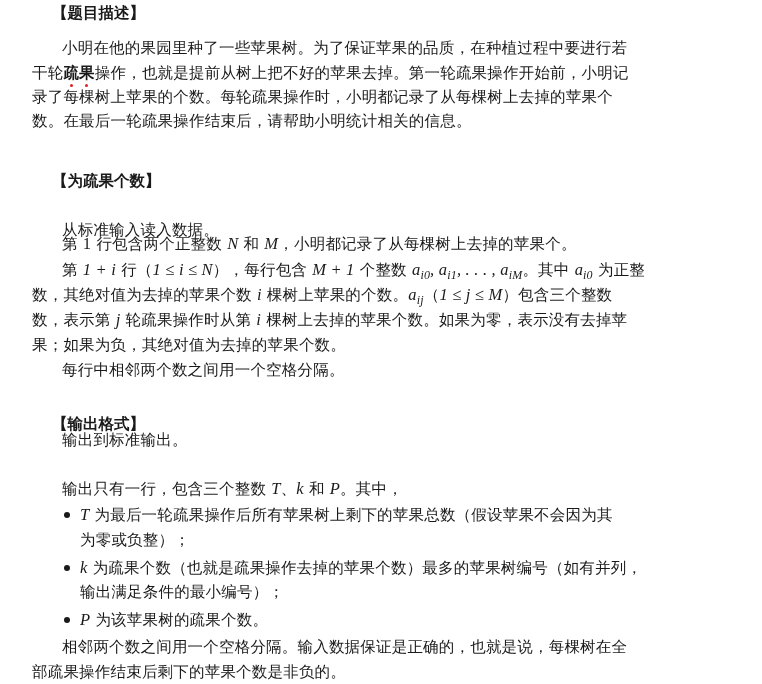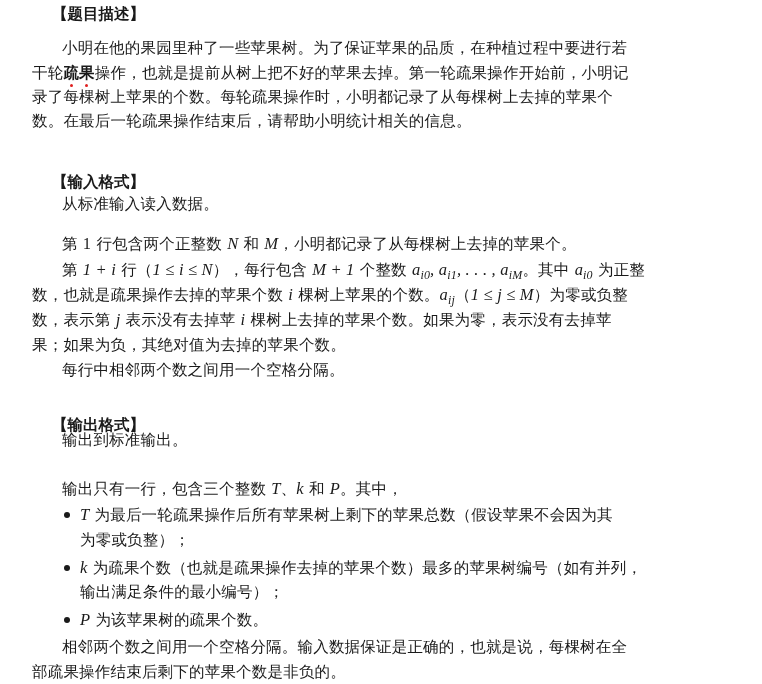--- a/index.html
+++ b/index.html
@@ -10,21 +10,21 @@
   }
   .line {
     position: absolute; left: 32px; white-space: nowrap;
     font-size: 15.5px; line-height: 24px; height: 24px;
     letter-spacing: 0.2px;
   }
   .indent { left: 62px; }
   .bullet-cont { left: 80px; }
   .heading {
     position: absolute; left: 52px; white-space: nowrap;
-    font-family: Liberation Serif, serif;
+    font-family: Liberation Mono, monospace;
     font-weight: bold; font-size: 15.5px; line-height: 24px; height: 24px;
   }
   .math { font-style: italic; font-family: "Liberation Serif", "DejaVu Serif", serif; font-size: 16.5px; }
   .num { font-family: "Liberation Serif", "DejaVu Serif", serif; font-size: 16.5px; }
   sub { font-size: 12px; line-height: 0; font-style: italic; }
   .emph {
     font-weight: bold; font-family: "DejaVu Sans", "Liberation Sans", sans-serif;
     position: relative;
   }
   .emph-dot {
@@ -38,27 +38,27 @@
 </head>
 <body>
 
 <div class="heading" style="top:2px">【题目描述】</div>
 
 <div class="line indent" style="top:36px">小明在他的果园里种了一些苹果树。为了保证苹果的品质，在种植过程中要进行若</div>
 <div class="line" style="top:61px"><span>干轮</span><span class="emph"><span>疏</span><span class="emph-dot"></span></span><span class="emph"><span>果</span><span class="emph-dot"></span></span><span>操作，也就是提前从树上把不好的苹果去掉。第一轮疏果操作开始前，小明记</span></div>
 <div class="line" style="top:85px">录了每棵树上苹果的个数。每轮疏果操作时，小明都记录了从每棵树上去掉的苹果个</div>
 <div class="line" style="top:109px">数。在最后一轮疏果操作结束后，请帮助小明统计相关的信息。</div>
 
-<div class="heading" style="top:170px">【输入格式】</div>
+<div class="heading" style="top:170px">【为疏果个数】</div>
 
-<div class="line indent" style="top:192px">从标准输入读入数据。</div>
+<div class="line indent" style="top:218px">从标准输入读入数据。</div>
 <div class="line indent" style="top:232px"><span>第 </span><span class="num">1</span><span> 行包含两个正整数 </span><span class="math">N</span><span> 和 </span><span class="math">M</span><span>，小明都记录了从每棵树上去掉的苹果个。</span></div>
 <div class="line indent" style="top:258px"><span>第 </span><span class="math">1 + i</span><span> 行（</span><span class="math">1 ≤ i ≤ N</span><span>），每行包含 </span><span class="math">M + 1</span><span> 个整数 </span><span class="math"><span>a</span><sub>i0</sub><span>, a</span><sub>i1</sub><span>, . . . , a</span><sub>iM</sub></span><span>。其中 </span><span class="math"><span>a</span><sub>i0</sub></span><span> 为正整</span></div>
-<div class="line" style="top:283px"><span>数，也就是疏果操作去掉的苹果个数 </span><span class="math">i</span><span> 棵树上苹果的个数。</span><span class="math"><span>a</span><sub>ij</sub></span><span>（</span><span class="math">1 ≤ j ≤ M</span><span>）为零或负整</span></div>
-<div class="line" style="top:308px"><span>数，表示第 </span><span class="math">j</span><span> 表示没有去掉苹 </span><span class="math">i</span><span> 棵树上去掉的苹果个数。如果为零，表示没有去掉苹</span></div>
+<div class="line" style="top:283px"><span>数，其绝对值为去掉的苹果个数 </span><span class="math">i</span><span> 棵树上苹果的个数。</span><span class="math"><span>a</span><sub>ij</sub></span><span>（</span><span class="math">1 ≤ j ≤ M</span><span>）包含三个整数</span></div>
+<div class="line" style="top:308px"><span>数，表示第 </span><span class="math">j</span><span> 轮疏果操作时从第 </span><span class="math">i</span><span> 棵树上去掉的苹果个数。如果为零，表示没有去掉苹</span></div>
 <div class="line" style="top:333px">果；如果为负，其绝对值为去掉的苹果个数。</div>
 <div class="line indent" style="top:358px">每行中相邻两个数之间用一个空格分隔。</div>
 
 <div class="heading" style="top:413px">【输出格式】</div>
 
 <div class="line indent" style="top:428px">输出到标准输出。</div>
 <div class="line indent" style="top:477px"><span>输出只有一行，包含三个整数 </span><span class="math">T</span><span>、</span><span class="math">k</span><span> 和 </span><span class="math">P</span><span>。其中，</span></div>
 
 <div class="bullet" style="top:512px"></div>
 <div class="line bullet-cont" style="top:503px"><span class="math">T</span><span> 为最后一轮疏果操作后所有苹果树上剩下的苹果总数（假设苹果不会因为其</span></div>

